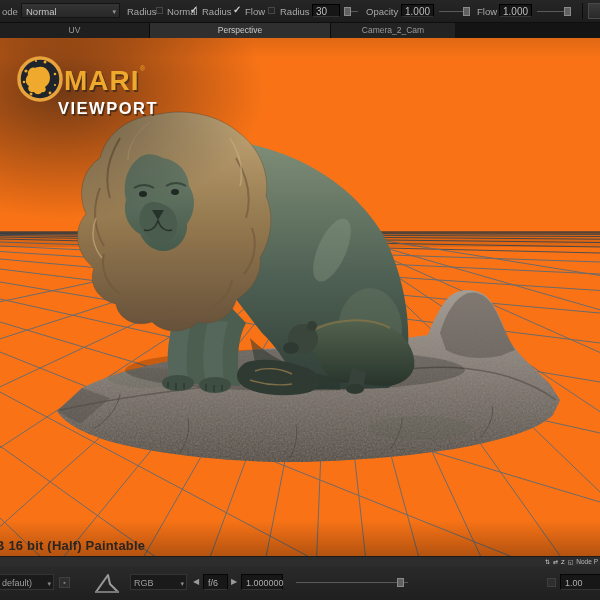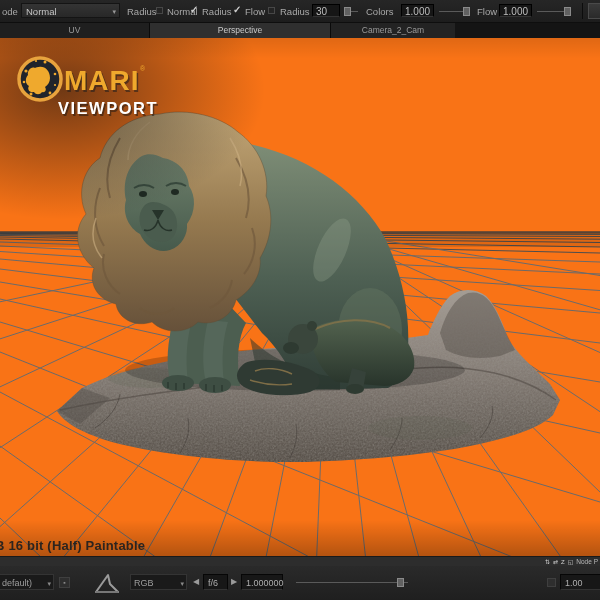--- a/index.html
+++ b/index.html
@@ -82,21 +82,21 @@
 
     <span class="chk on" style="left:234px"></span>
     <span class="tt" style="left:245px">Flow</span>
 
     <span class="chk" style="left:268px"></span>
     <span class="tt" style="left:280px">Radius</span>
     <span class="field" style="left:312px;width:28px">30</span>
     <span class="track" style="left:344px;width:14px"></span>
     <span class="knob" style="left:344px"></span>
 
-    <span class="tt" style="left:366px">Colors</span>
+    <span class="tt" style="left:366px">Opacity</span>
     <span class="field" style="left:401px;width:33px">1.000</span>
     <span class="track" style="left:439px;width:30px"></span>
     <span class="knob" style="left:463px"></span>
 
     <span class="tt" style="left:477px">Flow</span>
     <span class="field" style="left:499px;width:33px">1.000</span>
     <span class="track" style="left:537px;width:33px"></span>
     <span class="knob" style="left:564px"></span>
 
     <span class="vsep" style="left:582px"></span>

